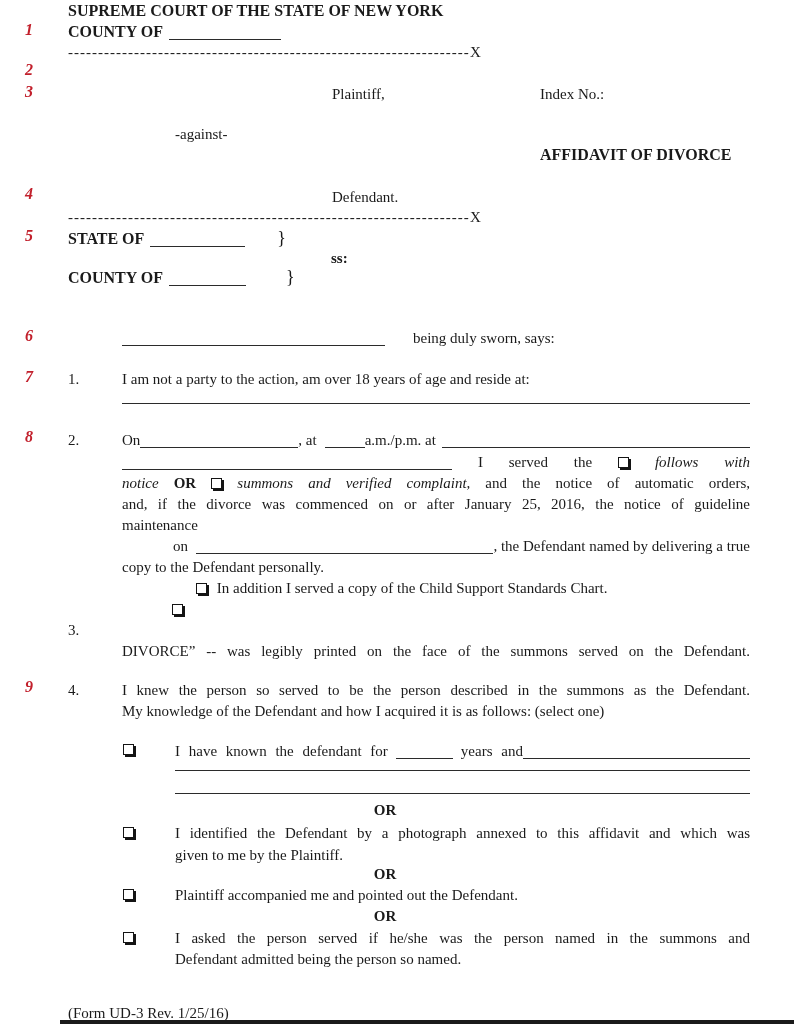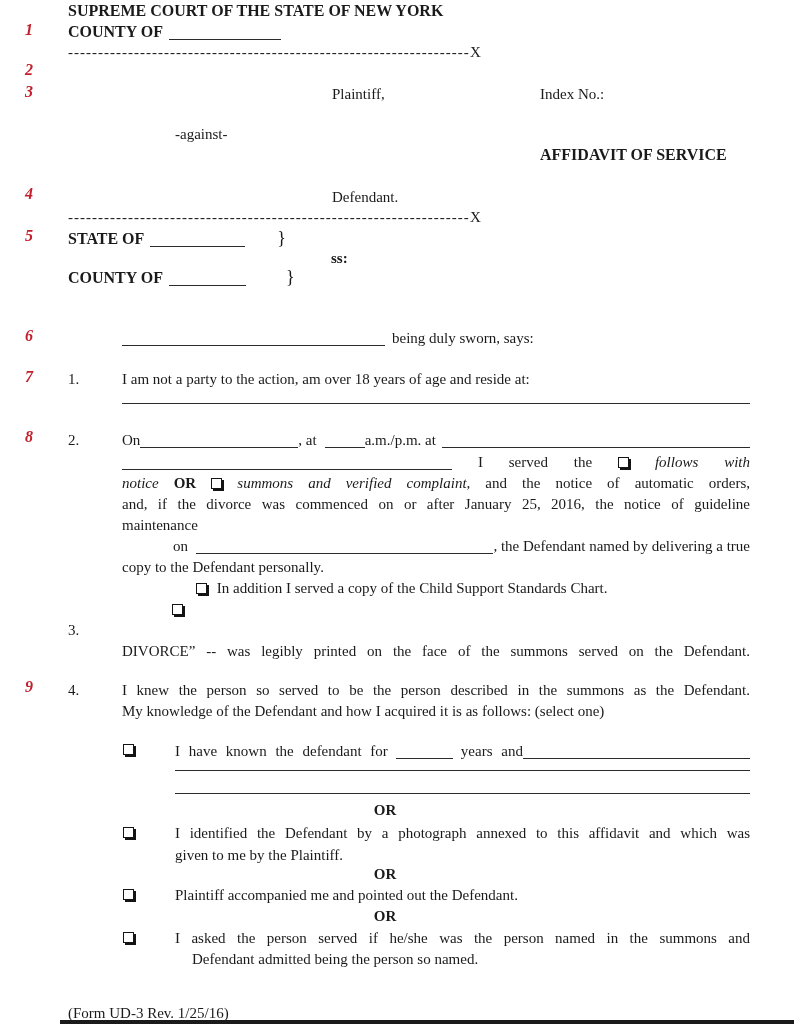--- a/index.html
+++ b/index.html
@@ -53,21 +53,21 @@
 
   <div class="ln" style="left:68px;top:42px;">
     <span class="dashes">------------------------------------------------------------------------------------------</span><span class="xend">X</span>
   </div>
 
   <div class="ln" style="left:332px;top:84px;">Plaintiff,</div>
   <div class="ln" style="left:540px;top:84px;">Index No.:</div>
 
   <div class="ln" style="left:175px;top:124px;">-against-</div>
 
-  <div class="ln b big" style="left:540px;top:145px;">AFFIDAVIT OF SERVICE</div>
+  <div class="ln b big" style="left:540px;top:145px;">AFFIDAVIT OF DIVORCE</div>
 
   <div class="ln" style="left:332px;top:187px;">Defendant.</div>
 
   <div class="ln" style="left:68px;top:207px;">
     <span class="dashes">------------------------------------------------------------------------------------------</span><span class="xend">X</span>
   </div>
 
   <div class="fx" style="left:68px;top:228px;">
     <span class="b big">STATE OF</span>
     <span class="blf" style="width:95px;margin-left:6px;"></span>
@@ -75,21 +75,21 @@
   </div>
   <div class="ln b" style="left:331px;top:248px;">ss:</div>
   <div class="fx" style="left:68px;top:267px;">
     <span class="b big">COUNTY OF</span>
     <span class="blf" style="width:77px;margin-left:6px;"></span>
     <span class="brace" style="margin-left:40px;">}</span>
   </div>
 
   <div class="fx" style="left:122px;top:328px;">
     <span class="blf" style="width:263px;"></span>
-    <span style="margin-left:7px;">being duly sworn, says:</span>
+    <span style="margin-left:28px;">being duly sworn, says:</span>
   </div>
 
   <div class="ln" style="left:68px;top:369px;">1.</div>
   <div class="ln" style="left:122px;top:369px;">I am not a party to the action, am over 18 years of age and reside at:</div>
   <div class="hline" style="left:122px;top:391px;width:628px;"></div>
 
   <div class="ln" style="left:68px;top:430px;">2.</div>
   <div class="fx" style="left:122px;top:430px;width:628px;">
     <span>On</span>
     <span class="blf" style="width:158px;"></span>
@@ -155,18 +155,18 @@
   <div class="just" style="left:175px;top:823px;width:575px;">I identified the Defendant by a photograph annexed to this affidavit and which was</div>
   <div class="ln" style="left:175px;top:845px;">given to me by the Plaintiff.</div>
   <div class="ln or" style="left:175px;top:864px;width:420px;">OR</div>
 
   <span class="cbxa" style="left:123px;top:889px;"></span>
   <div class="ln" style="left:175px;top:885px;">Plaintiff accompanied me and pointed out the Defendant.</div>
   <div class="ln or" style="left:175px;top:906px;width:420px;">OR</div>
 
   <span class="cbxa" style="left:123px;top:932px;"></span>
   <div class="just" style="left:175px;top:928px;width:575px;">I asked the person served if he/she was the person named in the summons and</div>
-  <div class="ln" style="left:175px;top:949px;margin-left:17px;">Defendant admitted being the person so named.</div>
+  <div class="ln" style="left:175px;top:949px;">Defendant admitted being the person so named.</div>
 
   <div class="ln" style="left:68px;top:1003px;">(Form UD-3 Rev. 1/25/16)</div>
   <div class="bbar" style="left:60px;top:1020px;right:0;height:4px;"></div>
 
 </div>
 
 </body></html>

